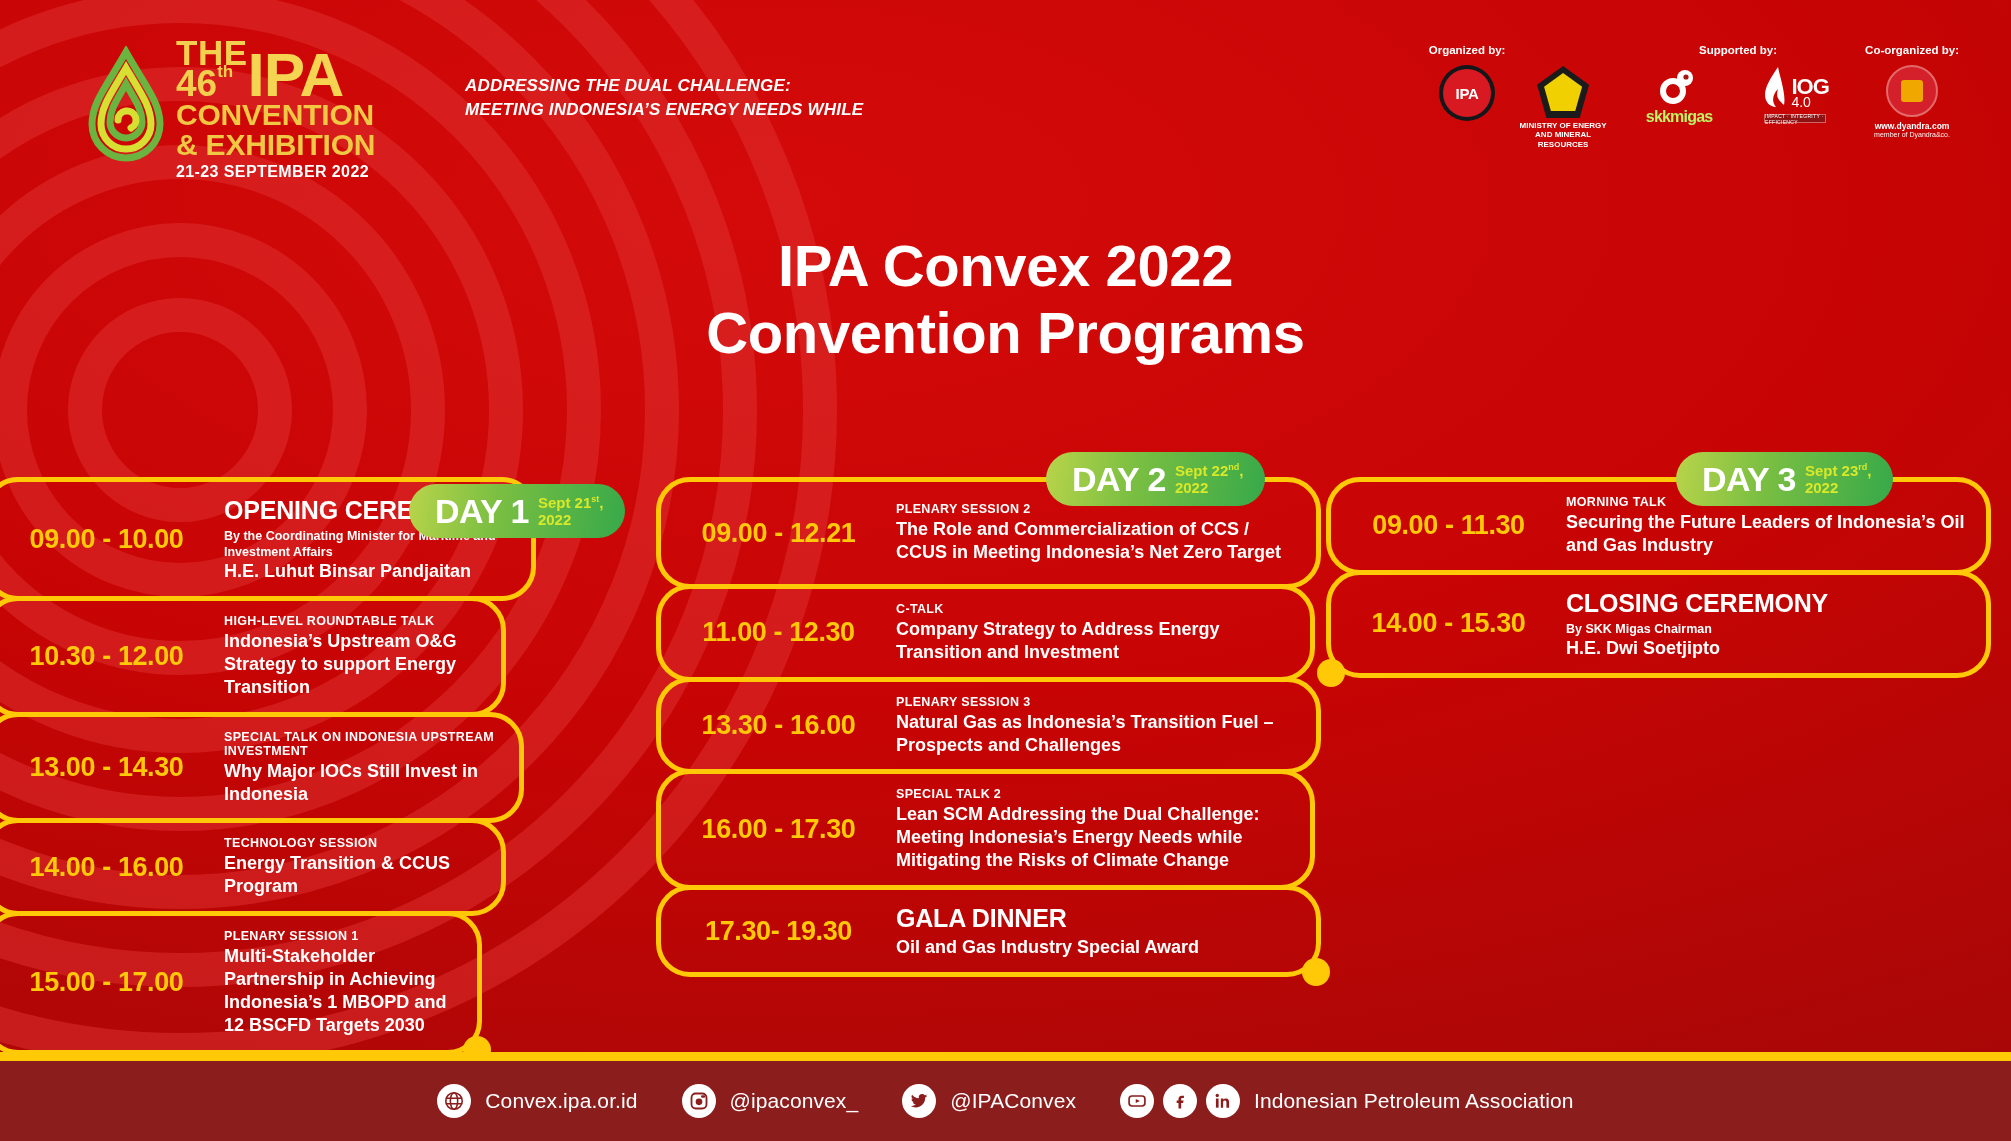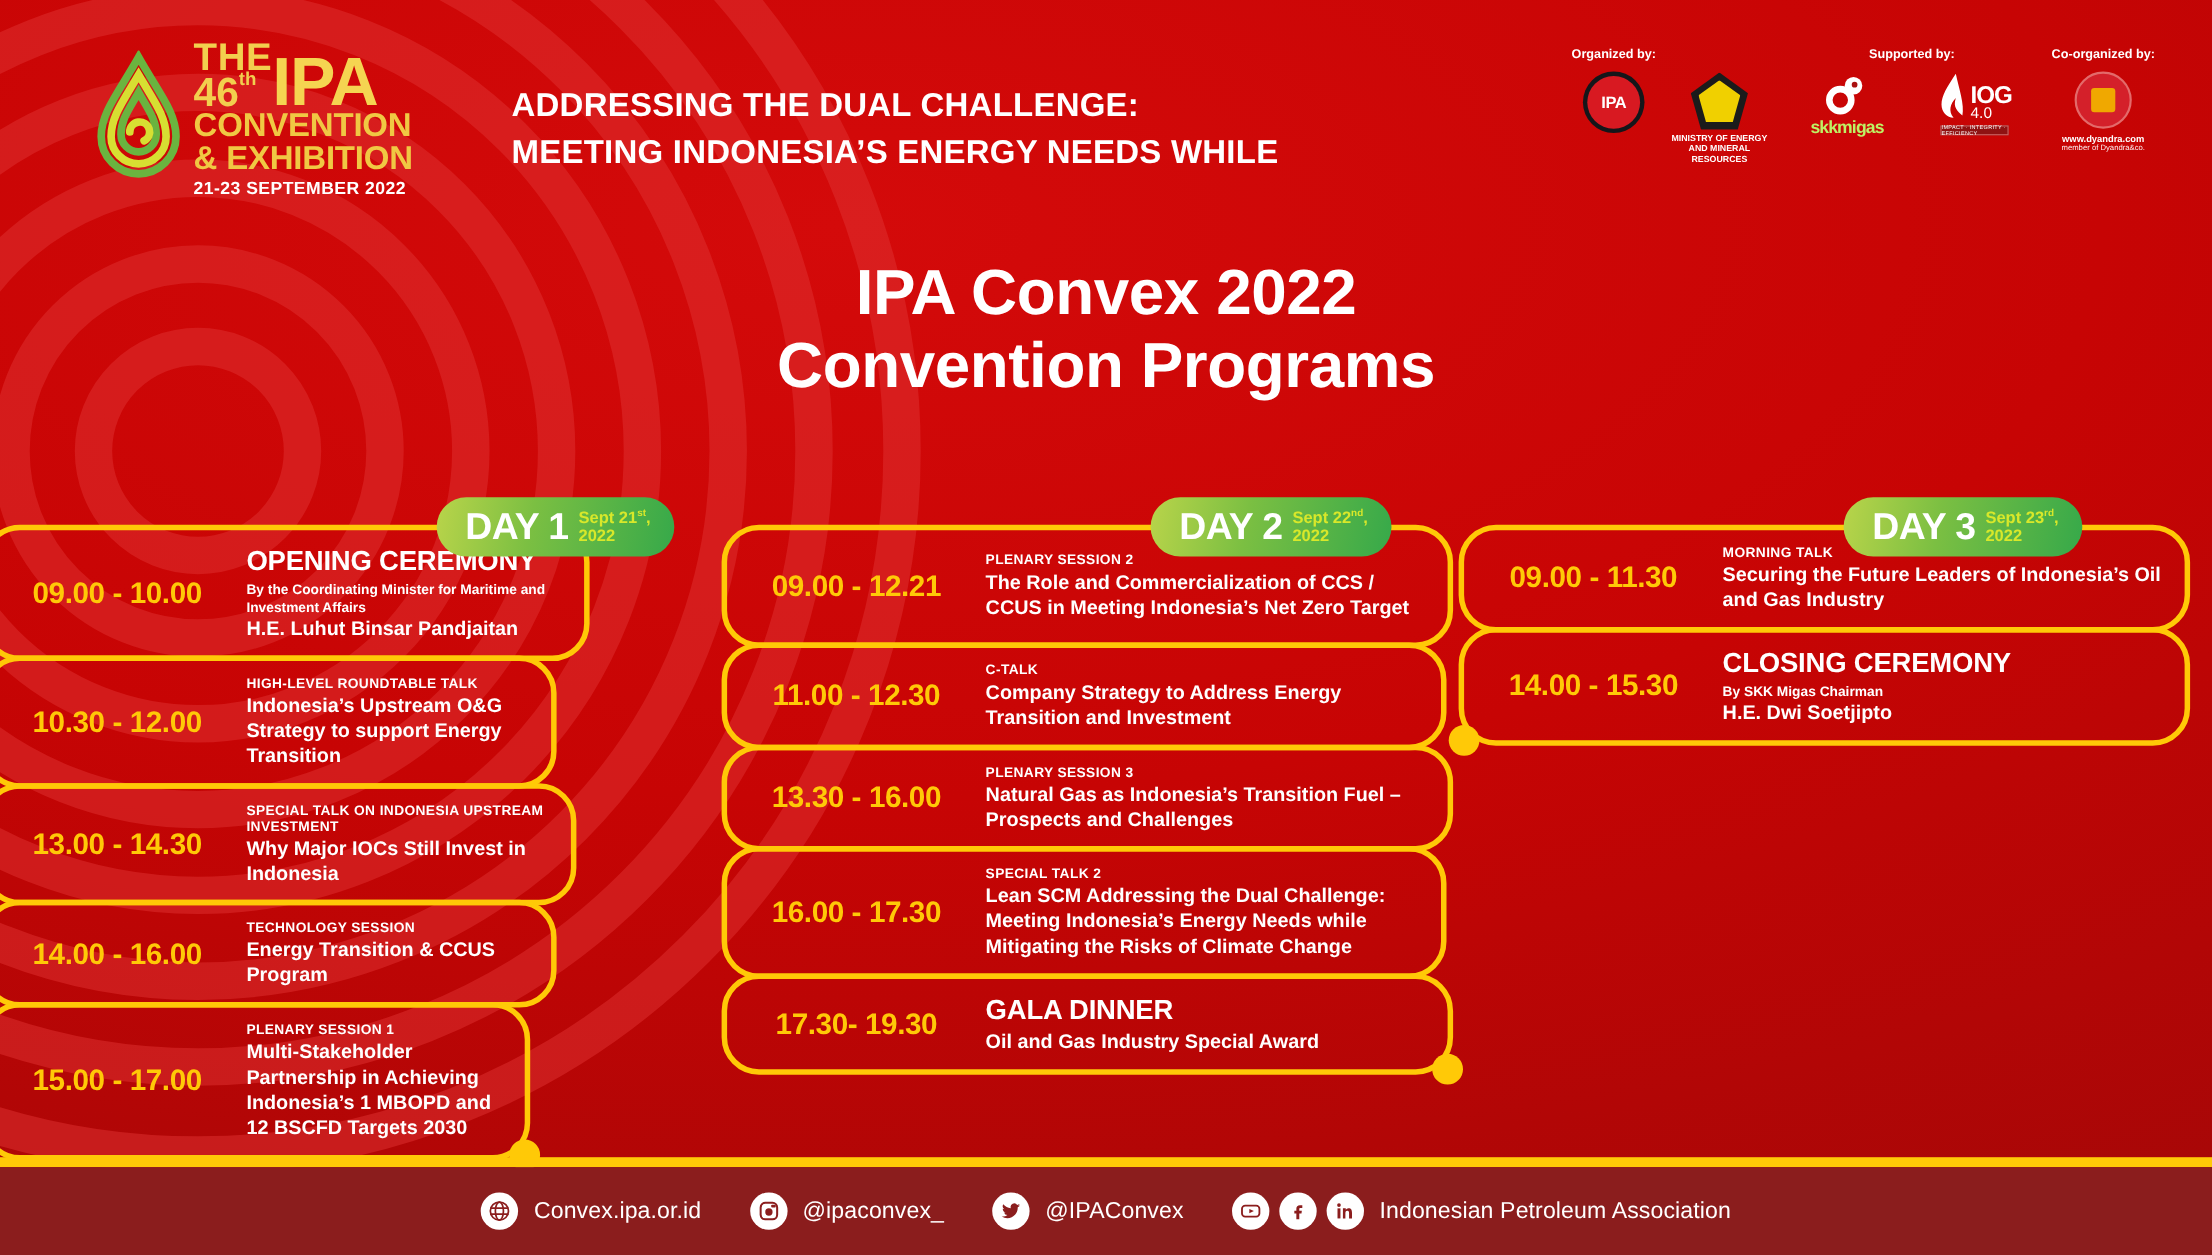--- a/index.html
+++ b/index.html
@@ -28,21 +28,21 @@
   .logo-l1 { display:flex; align-items:flex-end; line-height:.86; }
   .logo-the { font-size: 35px; font-weight: 800; color: #f2cf4e; letter-spacing: .5px; }
   .logo-46 { font-size: 37px; font-weight: 800; color: #f2cf4e; }
   .logo-th { font-size: 17px; font-weight: 800; color: #f2cf4e; vertical-align: super; position: relative; top: -13px;}
   .logo-ipa { font-size: 62px; font-weight: 800; color: #f5d451; line-height: .8; letter-spacing: -1px; }
   .logo-conv { font-size: 30px; font-weight: 800; color: #f0c843; line-height: 1.0; letter-spacing: -0.2px;}
   .logo-exh  { font-size: 30px; font-weight: 800; color: #f0c843; line-height: 1.0; letter-spacing: -0.2px;}
   .logo-date { font-size: 16px; font-weight: 800; color: #ffffff; letter-spacing: .4px; margin-top: 3px; }
 
   #tagline { position: absolute; left: 465px; top: 74px; color: #fff;
-             font-size: 30px; font-weight: 700; line-height: 1.44; letter-spacing: .2px; }
+             font-size: 17px; font-weight: 700; line-height: 1.44; letter-spacing: .2px; font-style: italic; }
 
   
   #sponsors { position: absolute; right: 52px; top: 44px; height: 105px; display: flex; align-items: flex-start; gap: 0px;}
   .sp-group { display: flex; flex-direction: column; align-items: center; position: relative; }
   .sp-cap { font-size: 11.5px; font-weight: 800; color: #fff; margin-bottom: 9px; white-space: nowrap; }
   .sp-logos { display: flex; align-items: flex-start; gap: 22px; }
   .sp-item { display: flex; flex-direction: column; align-items: center; width: 92px;}
   .sp-sub { font-size: 8px; font-weight: 800; color:#fff; text-align:center; line-height:1.18; margin-top: 3px; }
   .ipa-seal { width: 56px; height: 56px; border-radius: 50%; background: #15161a;
               display:flex; align-items:center; justify-content:center; position: relative; }
@@ -76,21 +76,21 @@
   .day-col { position: absolute; top: 0; }
   #col-day1 { left: 14px;  width: 640px; }
   #col-day2 { left: 686px; width: 645px; }
   #col-day3 { left: 1356px; width: 645px; }
 
   .day-badge {
     position: absolute; top: 0; height: 54px; border-radius: 27px;
     background: linear-gradient(100deg, #b9d44a 0%, #7bbf42 40%, #36a94a 100%);
     display: flex; align-items: center; padding: 0 22px 0 26px; gap: 9px; z-index: 5;
   }
-  #badge1 { left: 383px; }
+  #badge1 { left: 395px; margin-top: 32px; }
   #badge2 { left: 360px; }
   #badge3 { left: 320px; }
   .badge-day { color:#fff; font-size: 34px; font-weight: 800; letter-spacing: -.5px; line-height:1; }
   .badge-date { color:#d8e82a; font-size: 15px; font-weight: 800; line-height: 1.12; text-align: left; }
   .badge-date sup { font-size: 9px; }
 
   .cards { position: absolute; top: 30px; left: 0; width: 100%; }
   .card {
     position: relative;
     border: 5px solid #ffc907;

